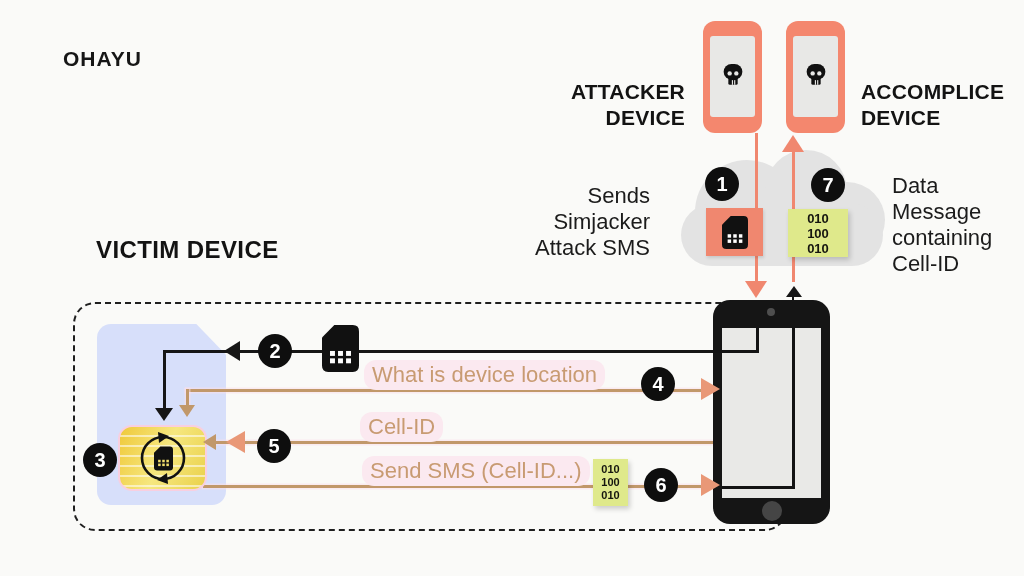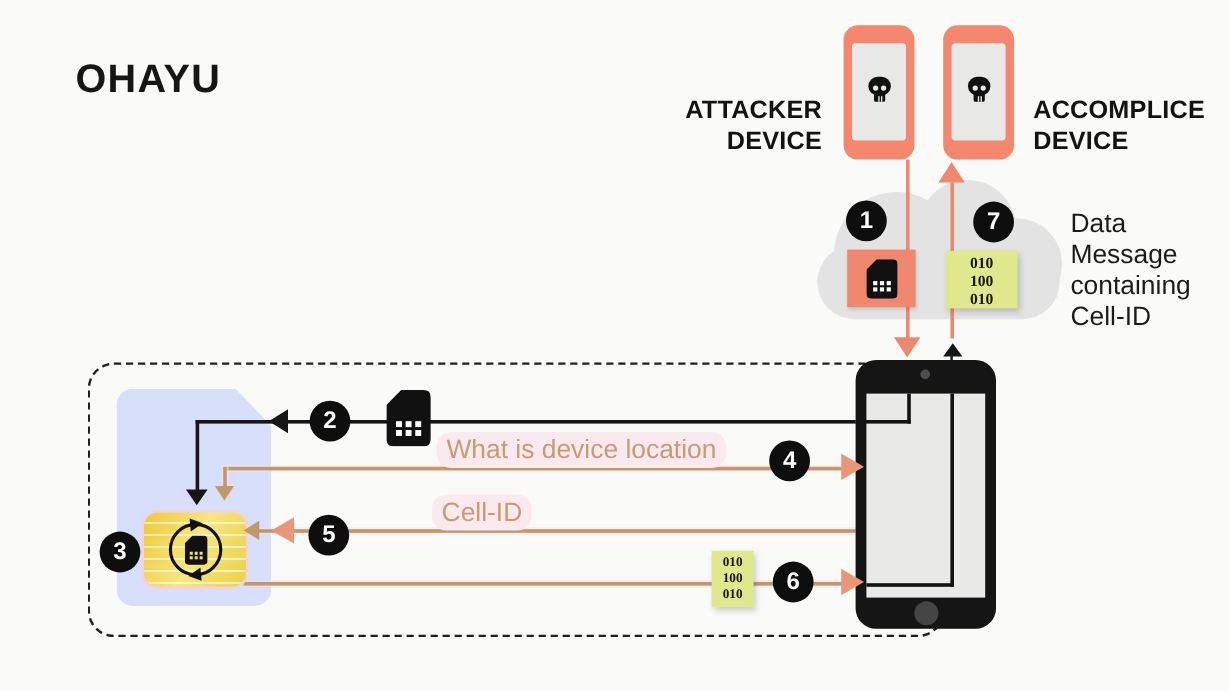--- a/index.html
+++ b/index.html
@@ -5,37 +5,37 @@
   html,body{margin:0;padding:0;background:#FAFAF8;}
   .canvas{
     position:relative;width:1024px;height:576px;overflow:hidden;
     background:#FAFAF8;
     font-family:"Liberation Sans","DejaVu Sans",sans-serif;
     color:#131313;
   }
   .abs{position:absolute;}
   .pre{white-space:pre-line;}
   
-  .logo{left:63px;top:47px;font-size:33px;font-weight:800;letter-spacing:1px;color:#161616;}
+  .logo{left:63px;top:47px;font-size:21px;font-weight:800;letter-spacing:1px;color:#161616;}
   .victim-title{left:96px;top:236px;font-size:24px;font-weight:700;letter-spacing:.4px;}
   .devlbl{font-size:21px;line-height:26px;font-weight:600;letter-spacing:.2px;margin-top:24px;}
   .attacker-lbl{left:525px;top:55px;width:160px;text-align:right;}
   .accomplice-lbl{left:861px;top:55px;width:170px;text-align:left;}
   .sidetext{font-size:22px;line-height:26px;font-weight:500;color:#1b1b1b;}
   .sends-txt{left:518px;top:183px;width:132px;text-align:right;}
   .datamsg-txt{left:892px;top:173px;width:140px;}
   
   .phone-mini{width:59px;height:112px;background:#F4876E;border-radius:12px;}
   .phone-mini .screen{position:absolute;left:7px;right:7px;top:15px;bottom:16px;background:#E8E8E6;border-radius:3px;display:flex;align-items:center;justify-content:center;}
   
   .cloud{left:675px;top:148px;width:215px;height:120px;}
   .bump{position:absolute;background:#E3E3E3;border-radius:50%;}
   .cloud-base{position:absolute;background:#E3E3E3;border-radius:31px;}
   
-  .note{display:flex;align-items:center;justify-content:center;font-family:Liberation Serif, serif;}
+  .note{display:flex;align-items:center;justify-content:center;}
   .note-salmon{left:706px;top:208px;width:57px;height:48px;background:#F0876F;box-shadow:1px 2px 3px rgba(0,0,0,.12);}
   .note-yellow{background:#DFE98B;box-shadow:2px 3px 5px rgba(0,0,0,.18);color:#15150F;font-weight:600;text-align:left;}
   .note-yellow.big{left:788px;top:209px;width:60px;height:48px;font-size:13px;line-height:15px;}
   .note-yellow.small{left:593px;top:459px;width:35px;height:47px;font-size:11px;line-height:13px;z-index:3;}
   
   .step{width:34px;height:34px;border-radius:50%;background:#0E0E0E;color:#FFFFFF;
         display:flex;align-items:center;justify-content:center;
         font-size:20px;font-weight:700;z-index:7;}
   
   .hline{position:absolute;height:3px;z-index:1;}
@@ -73,24 +73,28 @@
   .camera-dot{position:absolute;left:54px;top:8px;width:8px;height:8px;border-radius:50%;background:#4E4E4E;}
   .home-btn{position:absolute;left:49px;top:201px;width:20px;height:20px;border-radius:50%;background:#454545;}
   .inner-l{position:absolute;background:#131313;}
 </style>
 </head>
 <body>
 
 <div class="canvas">
 
   <div class="abs logo">OHAYU</div>
+  <div class="abs victim-title">VICTIM DEVICE</div>
   <div class="abs devlbl attacker-lbl pre">ATTACKER
 DEVICE</div>
   <div class="abs devlbl accomplice-lbl pre">ACCOMPLICE
 DEVICE</div>
+  <div class="abs sidetext sends-txt pre">Sends
+Simjacker
+Attack SMS</div>
   <div class="abs sidetext datamsg-txt pre">Data
 Message
 containing
 Cell-ID</div>
 
   <div class="abs phone-mini" style="left:703px;top:21px;">
     <div class="screen">
       <svg width="26" height="27" viewBox="0 0 24 26">
         <rect x="3" y="1" width="18" height="15" rx="7.5" fill="#111"></rect>
         <rect x="7.5" y="12" width="9" height="9" rx="1.5" fill="#111"></rect>
@@ -193,20 +197,21 @@
   <div class="abs step" style="left:641px;top:367px;">4</div>
 
   <div class="abs hline tan-l" style="left:204px;top:441px;width:509px;"></div>
   <div class="tri tri-left-salmon" style="left:226px;top:431px;"></div>
   <div class="tri tri-left-tan" style="left:203px;top:434px;"></div>
   <div class="abs msg tan-t" style="left:360px;top:412px;">Cell-ID</div>
   <div class="abs step" style="left:257px;top:429px;">5</div>
 
   <div class="abs hline tan-l" style="left:203px;top:485px;width:500px;"></div>
   <div class="tri tri-right-salmon" style="left:701px;top:474px;"></div>
+  <div class="abs msg tan-t" style="left:362px;top:456px;">Send SMS (Cell-ID...)</div>
   <div class="abs note note-yellow small pre">010
 100
 010</div>
   <div class="abs step" style="left:644px;top:468px;">6</div>
 
   <div class="abs victim-phone">
     <div class="camera-dot"></div>
     <div class="victim-screen"></div>
     <div class="inner-l" style="left:43px;top:28px;width:3px;height:25px;"></div>
     <div class="inner-l" style="left:0;top:50px;width:46px;height:3px;"></div>

